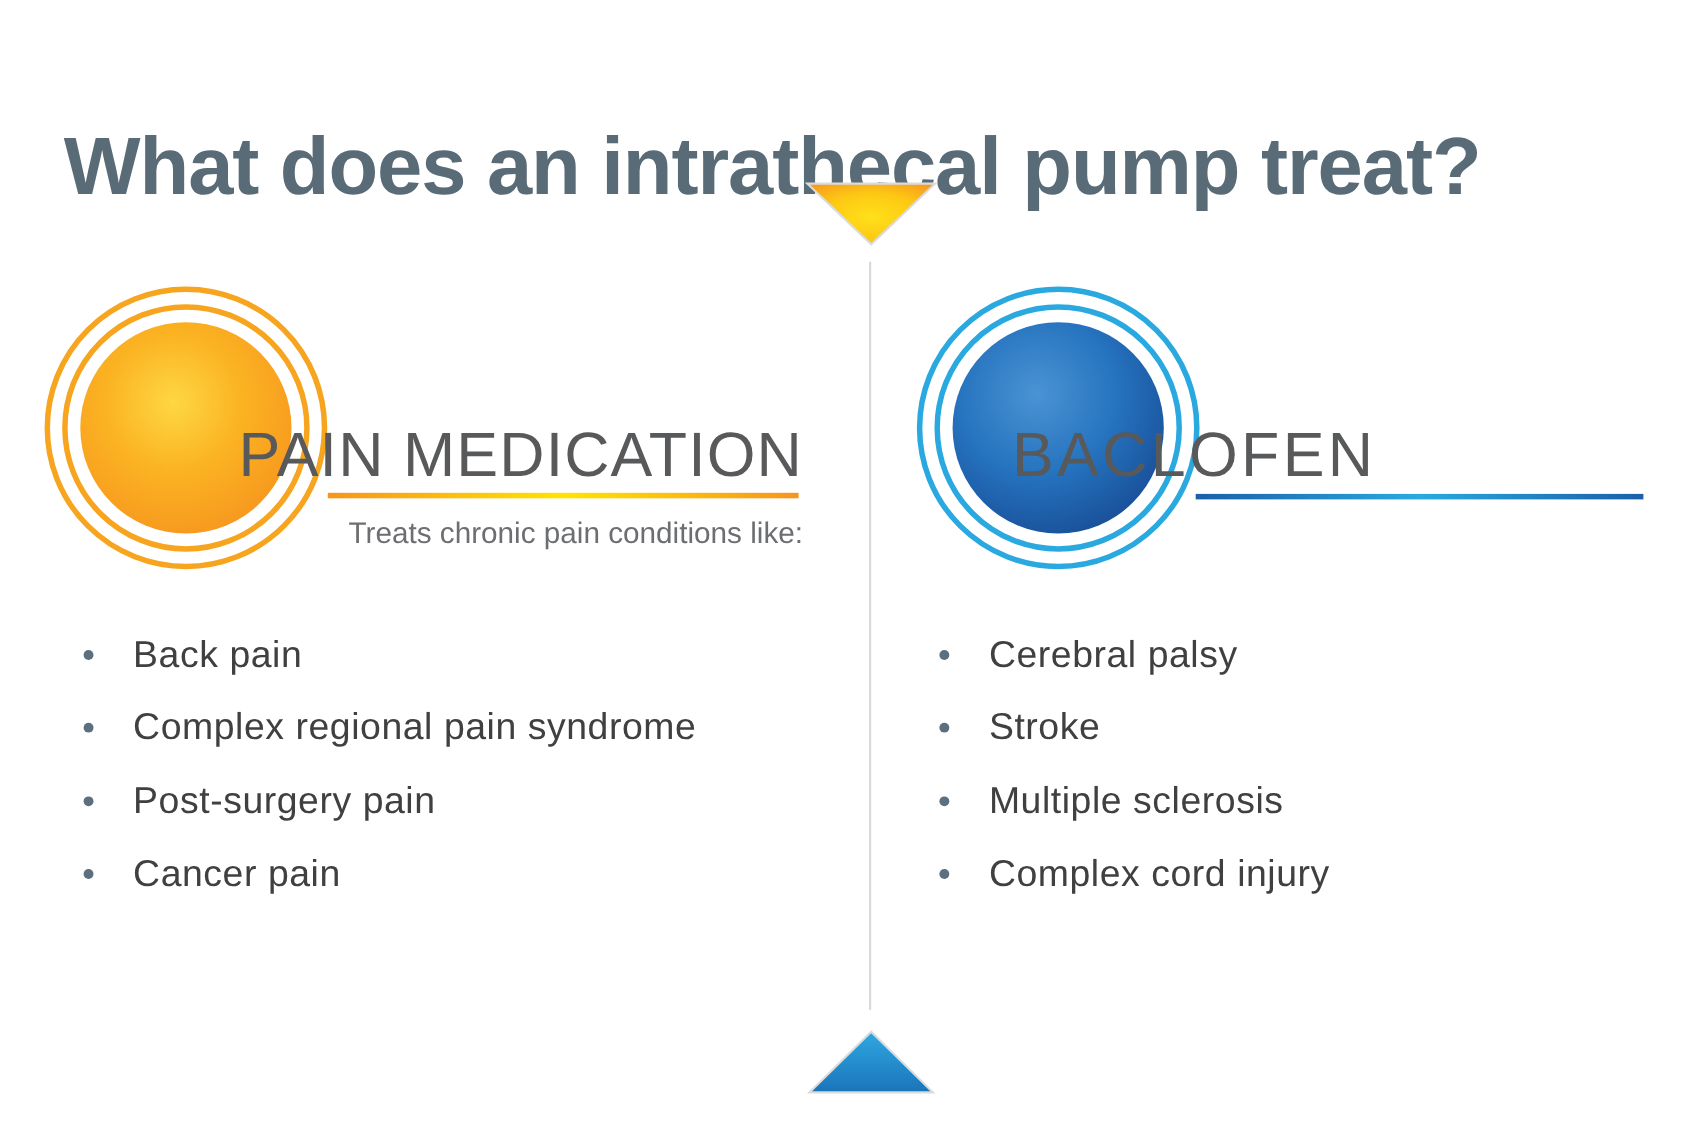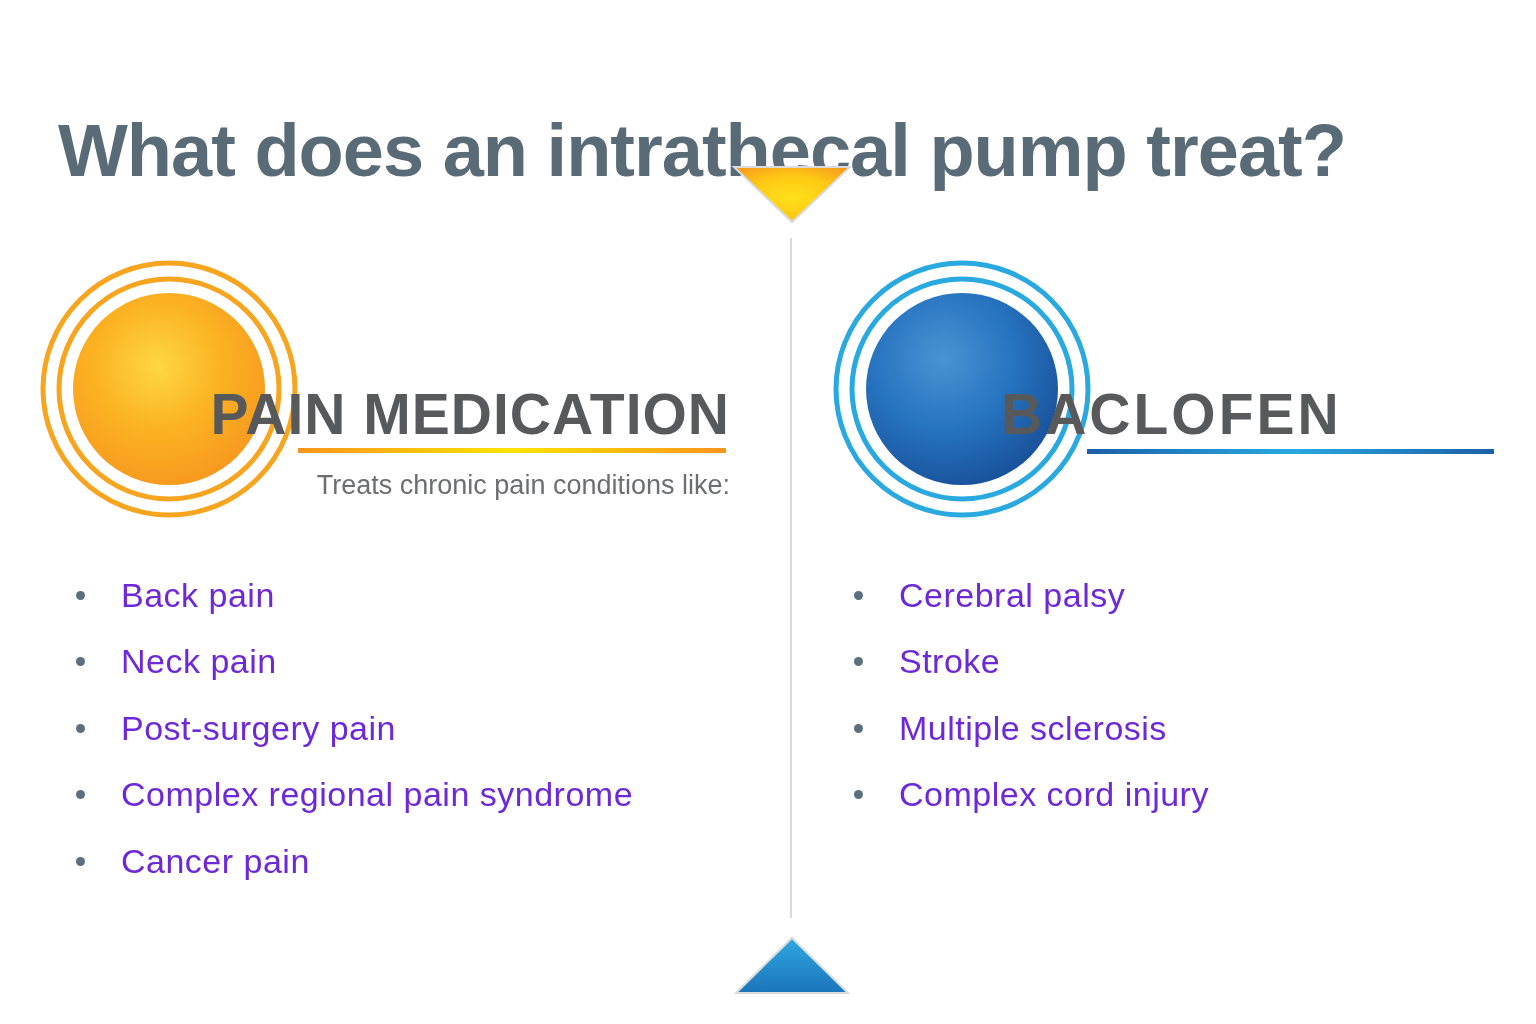--- a/index.html
+++ b/index.html
@@ -44,27 +44,27 @@
     width: 262px;
     height: 262px;
     top: 258px;
   }
   .circle-left  { left: 38px; }
   .circle-right { left: 831px; }
   .col-heading {
     position: absolute;
     top: 381px;
     font-size: 57px;
-    font-weight: 700;
+    font-weight: 400;
     color: #58595b;
     white-space: nowrap;
     z-index: 2;
   }
   .heading-left  { right: 806px; letter-spacing: 1px; }
-  .heading-right { left: 1001px; letter-spacing: 3px; }
+  .heading-right { left: 920px; letter-spacing: 3px; }
   .rule {
     position: absolute;
     height: 5px;
     z-index: 2;
   }
   .rule-left {
     left: 298px; top: 448px; width: 428px;
     background: linear-gradient(90deg, #f7941d 0%, #ffe400 50%, #f7941d 100%);
   }
   .rule-right {
@@ -88,21 +88,21 @@
     list-style: none;
   }
   .list-left  { left: 76px; }
   .list-right { left: 854px; }
   ul.bullet-list li {
     display: flex;
     align-items: center;
     height: 66.5px;
     font-size: 34px;
     letter-spacing: 0.5px;
-    color: #6d28d9;
+    color: #404040;
     white-space: nowrap;
   }
   ul.bullet-list .dot {
     width: 9px;
     height: 9px;
     border-radius: 50%;
     background: #5c6f7f;
     margin-right: 36px;
     flex: 0 0 auto;
   }
@@ -160,33 +160,29 @@
   <div class="col-heading heading-right">BACLOFEN</div>
   <div class="rule rule-right"></div>
 
   <ul class="bullet-list list-left">
 
       <li>
         <span class="dot"></span>
         <span>Back pain</span>
       </li>
 
-      <li>
-        <span class="dot"></span>
-        <span>Neck pain</span>
+
+      <li>
+        <span class="dot"></span>
+        <span>Complex regional pain syndrome</span>
       </li>
 
       <li>
         <span class="dot"></span>
         <span>Post-surgery pain</span>
-      </li>
-
-      <li>
-        <span class="dot"></span>
-        <span>Complex regional pain syndrome</span>
       </li>
 
       <li>
         <span class="dot"></span>
         <span>Cancer pain</span>
       </li>
     </ul>
 
   <ul class="bullet-list list-right">
 

